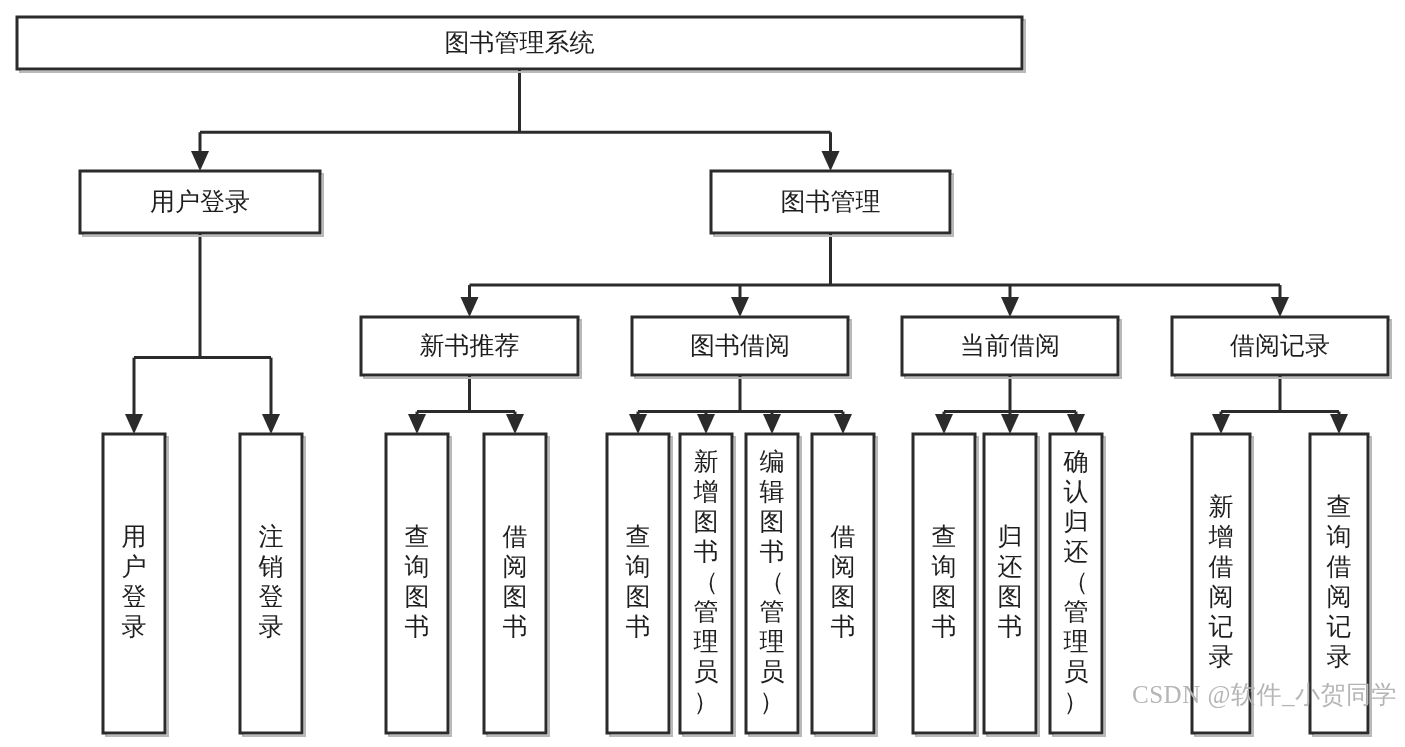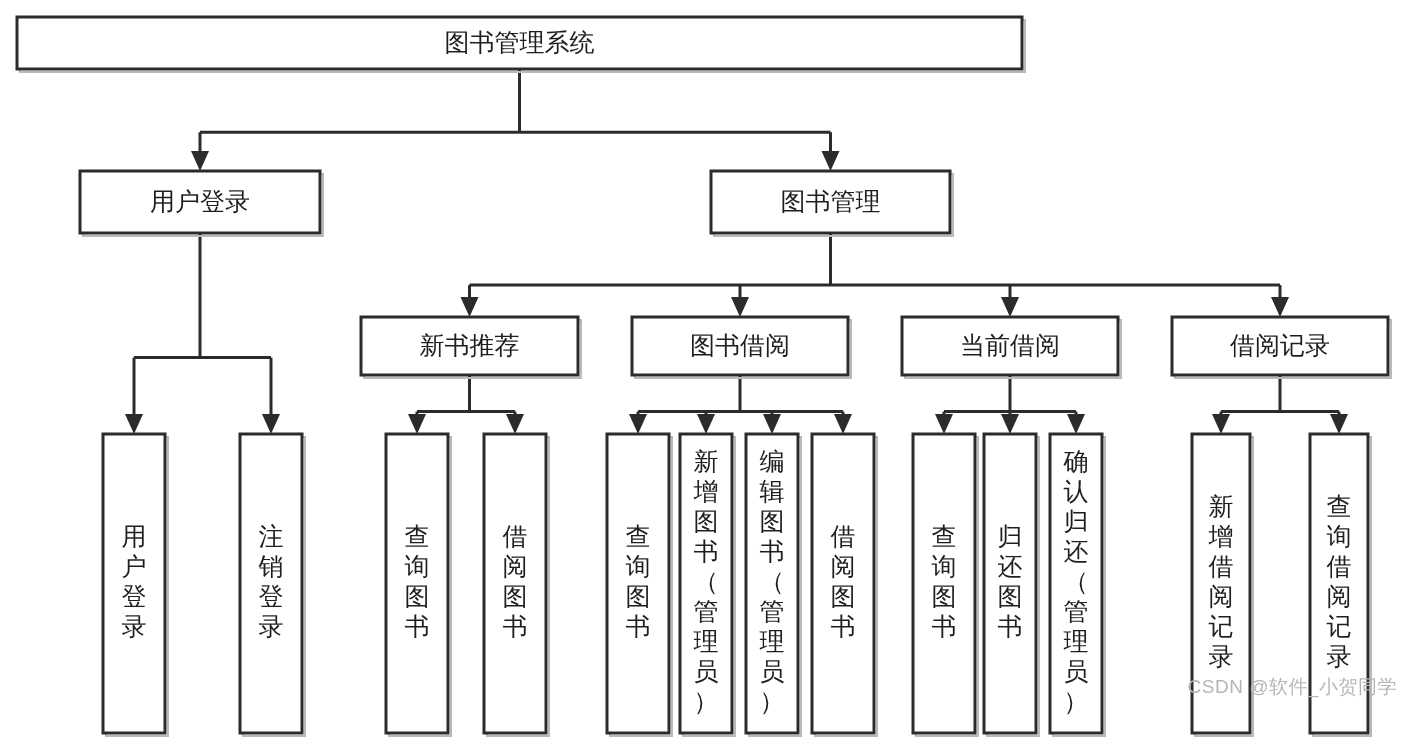--- a/index.html
+++ b/index.html
@@ -55,23 +55,23 @@
   }
   .node-label-vertical {
     font-family: "Liberation Sans", "DejaVu Sans", sans-serif;
     font-size: 25px;
     fill: #1e1e1e;
     text-anchor: middle;
   }
   .watermark {
     position: absolute;
     right: 8px;
-    bottom: 17px;
-    font-family: Liberation Sans, sans-serif;
-    font-size: 19px;
+    bottom: 6px;
+    font-family: Liberation Serif, serif;
+    font-size: 25px;
     color: #b5b5b5;
     letter-spacing: 0.5px;
     white-space: nowrap;
     user-select: none;
   }
 </style>
 </head>
 <body>
 
 <div id="diagram-root">

